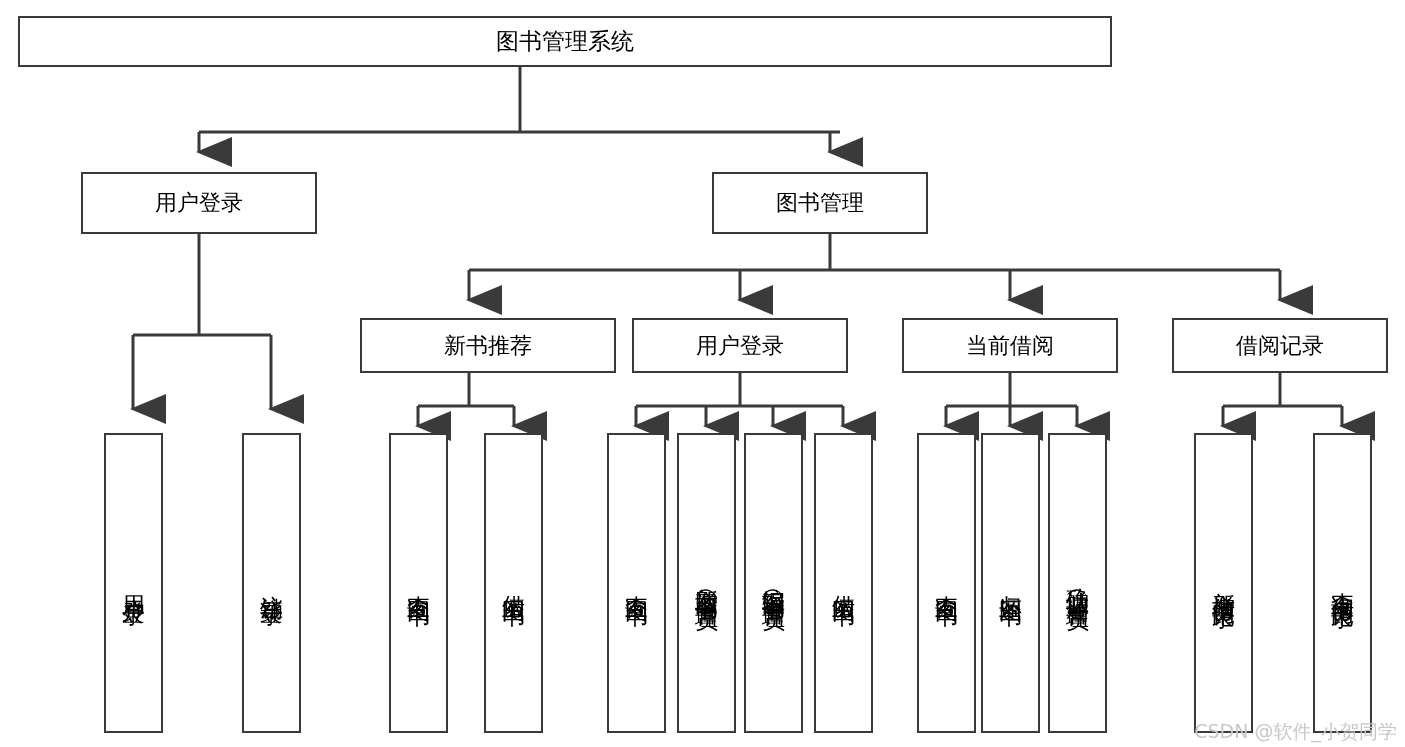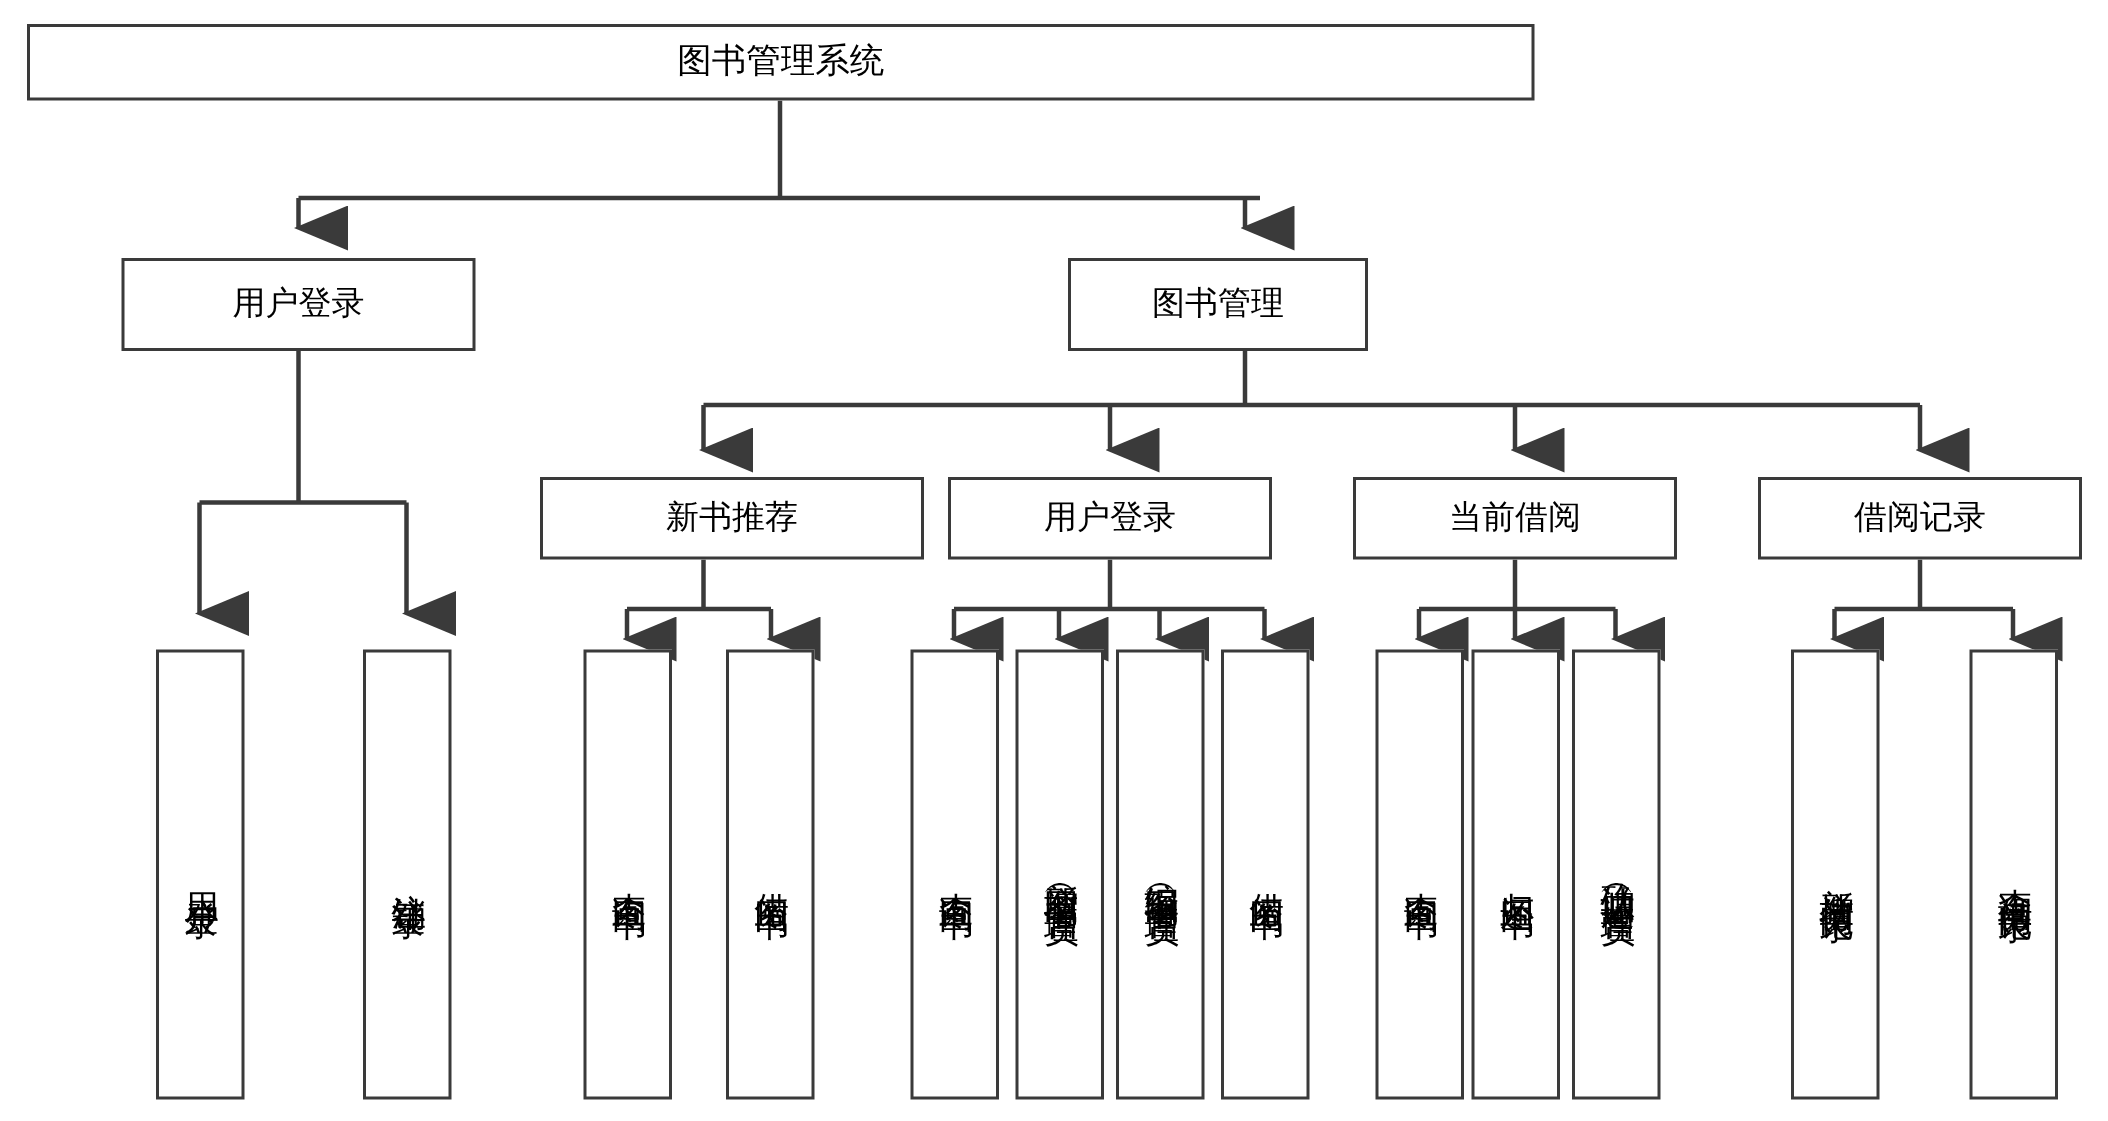--- a/index.html
+++ b/index.html
@@ -116,28 +116,28 @@
       <path d="M1010,406 L1010,426" marker-end="url(#arrow)"></path>
       <path d="M1077,406 L1077,426" marker-end="url(#arrow)"></path>
 
       <path d="M1280,373 L1280,406"></path>
       <path d="M1223,406 L1342,406"></path>
       <path d="M1223,406 L1223,426" marker-end="url(#arrow)"></path>
       <path d="M1342,406 L1342,426" marker-end="url(#arrow)"></path>
     </g>
   </svg>
 
-  <div class="node root" style="left:18px; top:16px; width:1005px; height:51px;">
+  <div class="node root" style="left:18px; top:16px; width:1094px; height:51px;">
     <span class="label">图书管理系统</span>
   </div>
 
   <div class="node h" style="left:81px; top:172px; width:236px; height:62px;">
     <span class="label">用户登录</span>
   </div>
-  <div class="node h" style="left:712px; top:172px; width:200px; height:62px;">
+  <div class="node h" style="left:712px; top:172px; width:216px; height:62px;">
     <span class="label">图书管理</span>
   </div>
 
   <div class="node h" style="left:360px; top:318px; width:256px; height:55px;">
     <span class="label">新书推荐</span>
   </div>
   <div class="node h" style="left:632px; top:318px; width:216px; height:55px;">
     <span class="label">用户登录</span>
   </div>
   <div class="node h" style="left:1172px; top:318px; width:216px; height:55px;">
@@ -184,14 +184,15 @@
     <span class="label">确认归还（管理员）</span>
   </div>
 
   <div class="node v" style="left:1194px; top:433px; width:59px; height:300px;">
     <span class="label">新增借阅记录</span>
   </div>
   <div class="node v" style="left:1313px; top:433px; width:59px; height:300px;">
     <span class="label">查询借阅记录</span>
   </div>
 
+  <div class="watermark">CSDN @软件_小贺同学</div>
 
 </div>
 
 </body></html>

